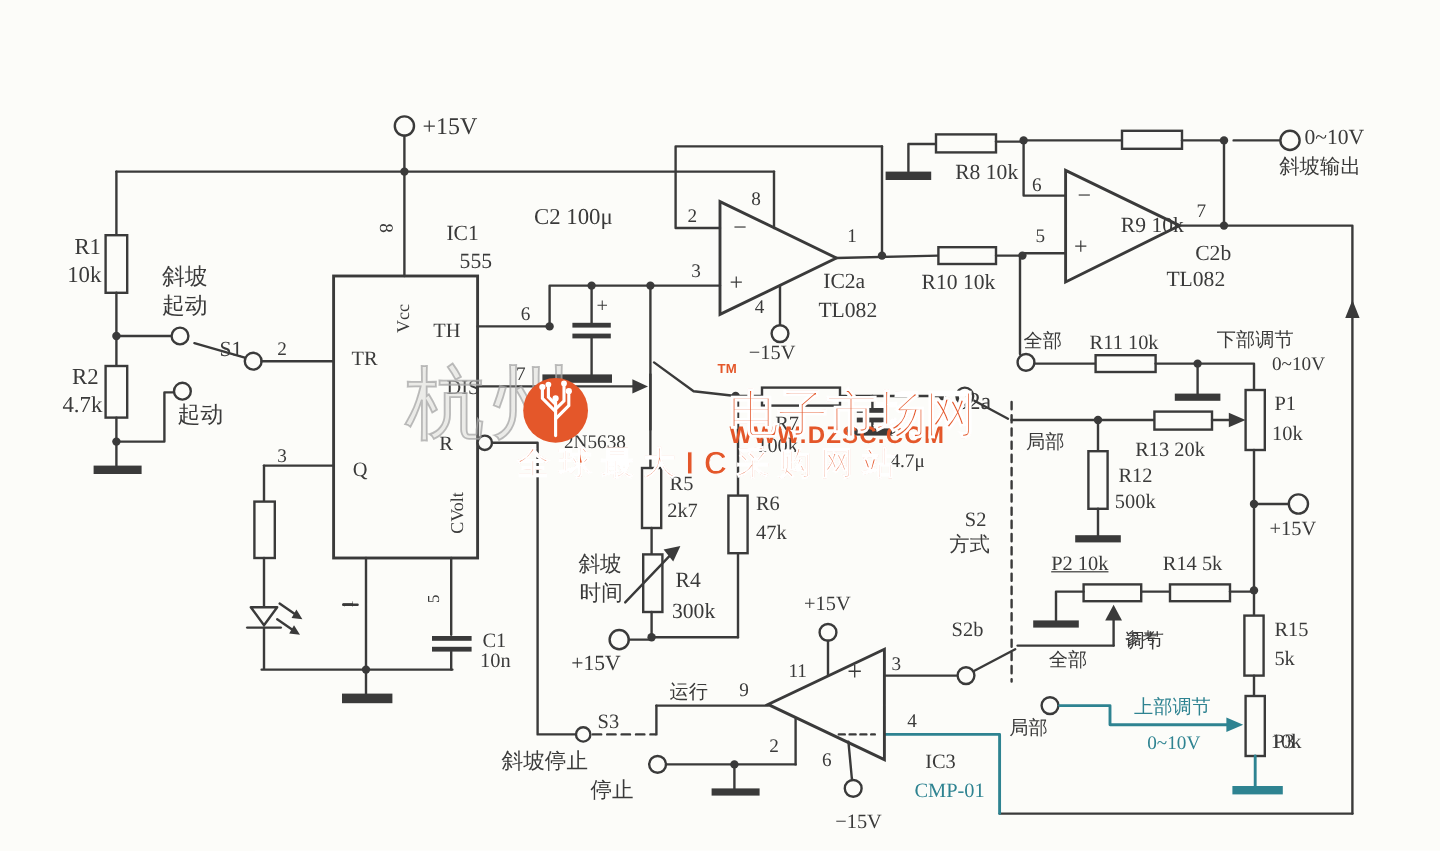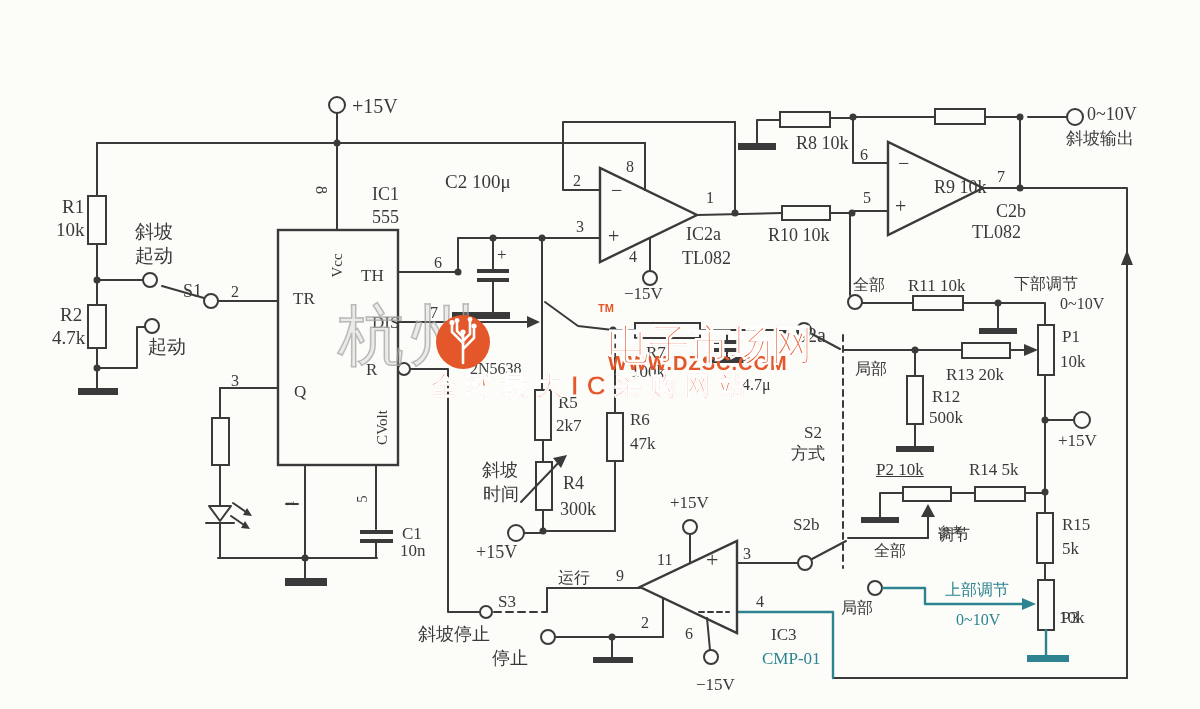--- a/index.html
+++ b/index.html
@@ -317,21 +317,21 @@
     <div class="lbl" style="left: 62px; top: 197px; font-size: 19px;">R1</div>
     <div class="lbl" style="left: 56px; top: 220px; font-size: 19px;">10k</div>
     <div class="lbl" style="left: 135px; top: 222px; font-size: 19px;">斜坡</div>
     <div class="lbl" style="left: 135px; top: 246px; font-size: 19px;">起动</div>
     <div class="lbl" style="left: 183px; top: 282px; font-size: 18px;">S1</div>
     <div class="lbl" style="left: 231px; top: 284px; font-size: 16px;">2</div>
     <div class="lbl" style="left: 60px; top: 305px; font-size: 19px;">R2</div>
     <div class="lbl" style="left: 52px; top: 328px; font-size: 19px;">4.7k</div>
     <div class="lbl" style="left: 148px; top: 337px; font-size: 19px;">起动</div>
     <div class="lbl" style="left: 372px; top: 185px; font-size: 18px;">IC1</div>
-    <div class="lbl" style="left: 372px; top: 208px; font-size: 18px;">555</div>
+    <div class="lbl" style="left: 383px; top: 208px; font-size: 18px;">555</div>
     <div class="lbl" style="left: 293px; top: 290px; font-size: 17px;">TR</div>
     <div class="lbl" style="left: 325px; top: 258px; font-size: 15px; transform: rotate(-90deg);">Vcc</div>
     <div class="lbl" style="left: 361px; top: 267px; font-size: 17px;">TH</div>
     <div class="lbl" style="left: 372px; top: 314px; font-size: 17px;">DIS</div>
     <div class="lbl" style="left: 366px; top: 361px; font-size: 17px;">R</div>
     <div class="lbl" style="left: 294px; top: 383px; font-size: 17px;">Q</div>
     <div class="lbl" style="left: 365px; top: 420px; font-size: 15px; transform: rotate(-90deg);">CVolt</div>
     <div class="lbl" style="left: 317px; top: 182px; font-size: 16px; transform: rotate(90deg);">8</div>
     <div class="lbl" style="left: 434px; top: 255px; font-size: 16px;">6</div>
     <div class="lbl" style="left: 430px; top: 305px; font-size: 16px;">7</div>

